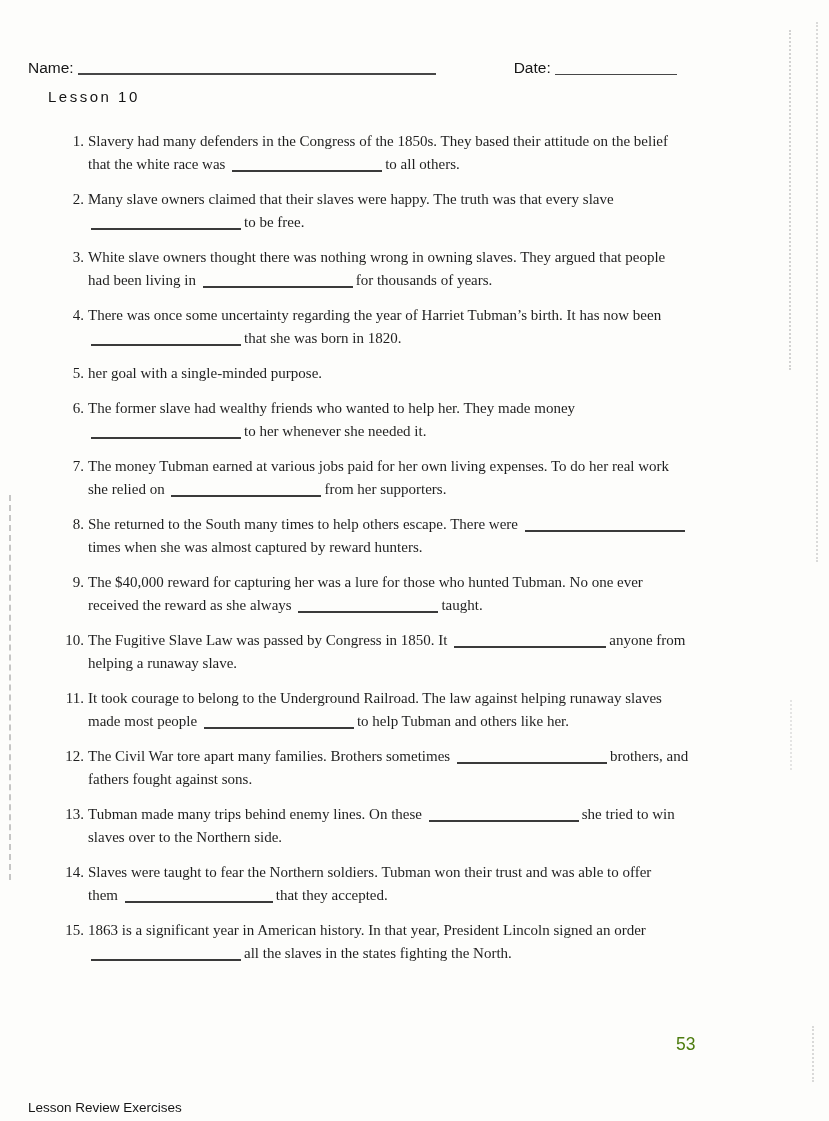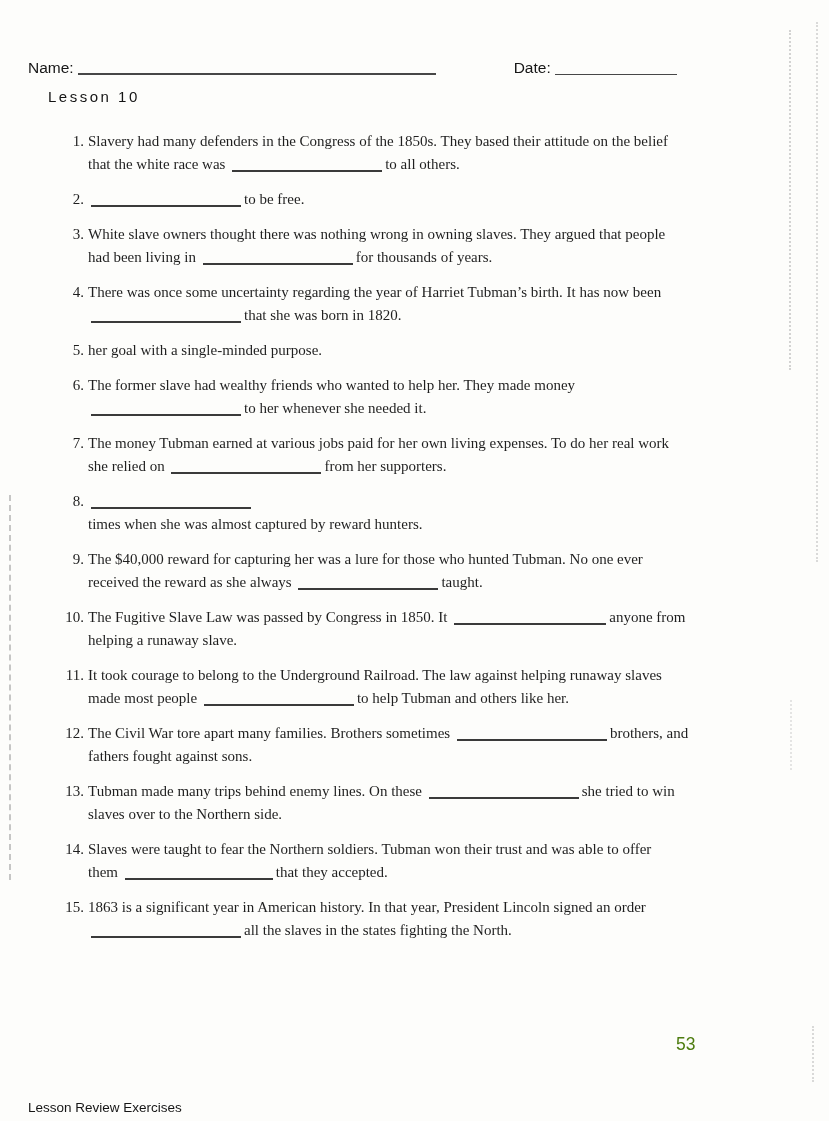--- a/index.html
+++ b/index.html
@@ -122,20 +122,21 @@
   <div class="lesson-title">Lesson 10</div>
 
   <div class="exercise-list">
       <div class="item">
         <span class="num">1.</span>
         <div class="line"><span>Slavery had many defenders in the Congress of the 1850s. They based their attitude on the belief</span> </div>
         <div class="line"><span>that the white race was</span> <span class="blank"></span><span>to all others.</span> </div>
       </div>
       <div class="item">
         <span class="num">2.</span>
+        <div class="line"><span>Many slave owners claimed that their slaves were happy. The truth was that every slave</span> </div>
         <div class="line"><span class="blank"></span><span>to be free.</span> </div>
       </div>
       <div class="item">
         <span class="num">3.</span>
         <div class="line"><span>White slave owners thought there was nothing wrong in owning slaves. They argued that people</span> </div>
         <div class="line"><span>had been living in</span> <span class="blank"></span><span>for thousands of years.</span> </div>
       </div>
       <div class="item">
         <span class="num">4.</span>
         <div class="line"><span>There was once some uncertainty regarding the year of Harriet Tubman’s birth. It has now been</span> </div>
@@ -150,21 +151,21 @@
         <div class="line"><span>The former slave had wealthy friends who wanted to help her. They made money</span> </div>
         <div class="line"><span class="blank"></span><span>to her whenever she needed it.</span> </div>
       </div>
       <div class="item">
         <span class="num">7.</span>
         <div class="line"><span>The money Tubman earned at various jobs paid for her own living expenses. To do her real work</span> </div>
         <div class="line"><span>she relied on</span> <span class="blank"></span><span>from her supporters.</span> </div>
       </div>
       <div class="item">
         <span class="num">8.</span>
-        <div class="line"> <span class="blank" style="width: 160px;"></span></div>
+        <div class="line"><span>She returned to the South many times to help others escape. There were</span> <span class="blank" style="width: 160px;"></span></div>
         <div class="line"><span>times when she was almost captured by reward hunters.</span> </div>
       </div>
       <div class="item">
         <span class="num">9.</span>
         <div class="line"><span>The $40,000 reward for capturing her was a lure for those who hunted Tubman. No one ever</span> </div>
         <div class="line"><span>received the reward as she always</span> <span class="blank" style="width: 140px;"></span><span>taught.</span> </div>
       </div>
       <div class="item">
         <span class="num">10.</span>
         <div class="line"><span>The Fugitive Slave Law was passed by Congress in 1850. It</span> <span class="blank" style="width: 152px;"></span><span>anyone from</span> </div>

